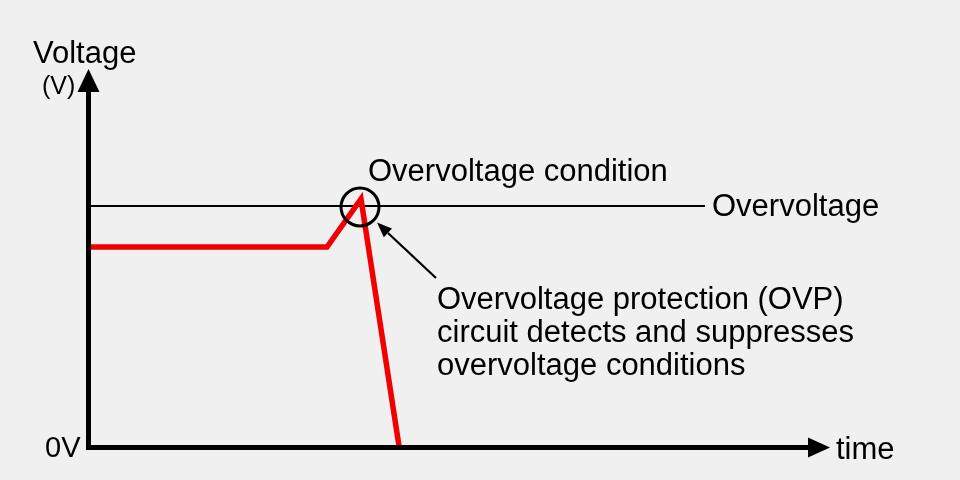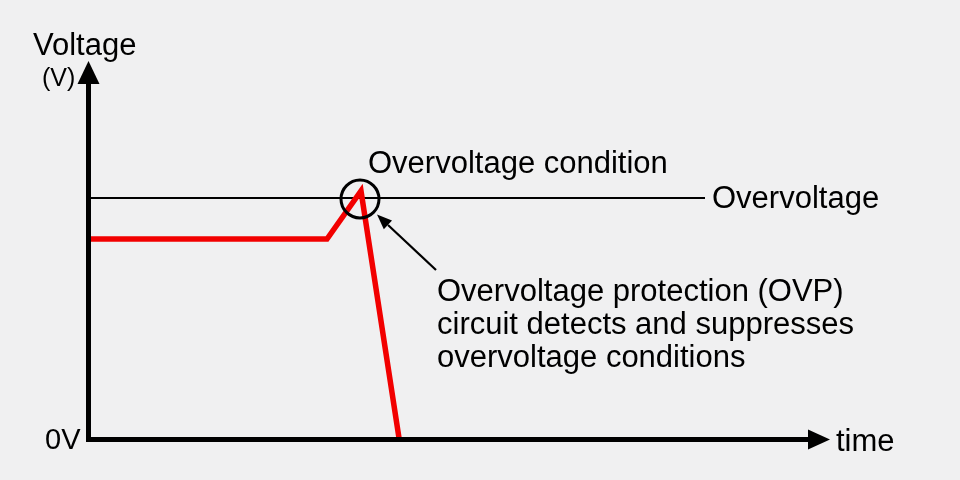--- a/index.html
+++ b/index.html
@@ -7,20 +7,21 @@
     padding: 0;
     background: #f0f0f1;
   }
   .canvas {
     position: relative;
     width: 960px;
     height: 458px;
     background: #f0f0f1;
     font-family: "Liberation Sans", sans-serif;
     overflow: hidden;
+    margin-top: 8px;
   }
   svg {
     display: block;
   }
   text {
     fill: #000000;
     font-family: "Liberation Sans", sans-serif;
   }
   .label-main   { font-size: 31px; }
   .label-unit   { font-size: 25px; }

